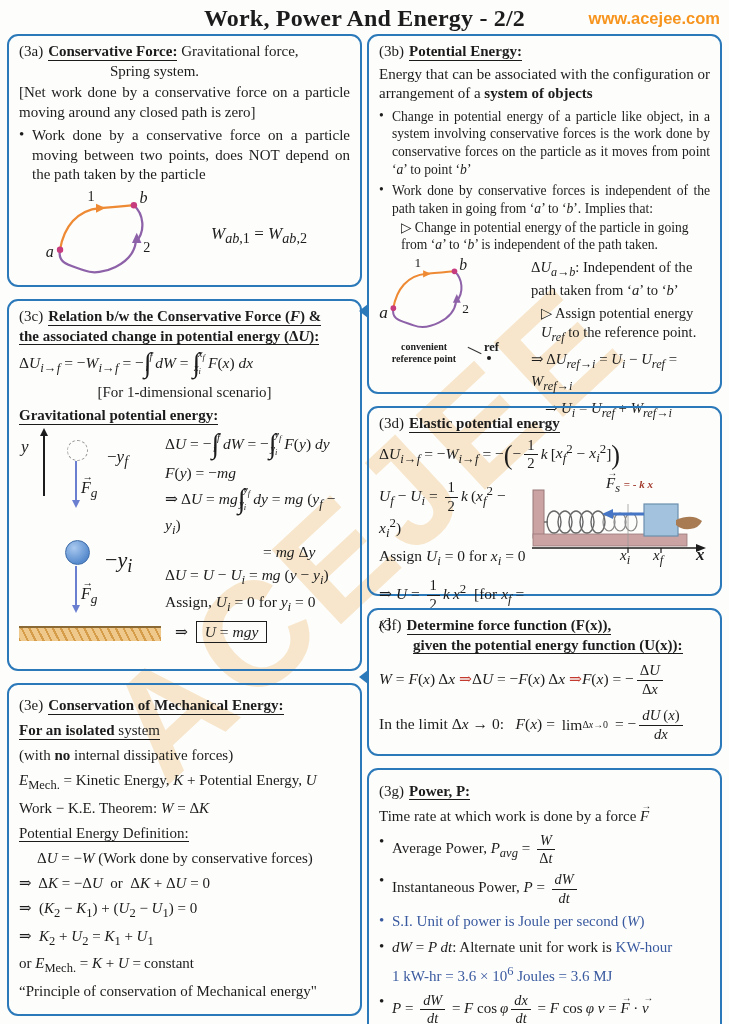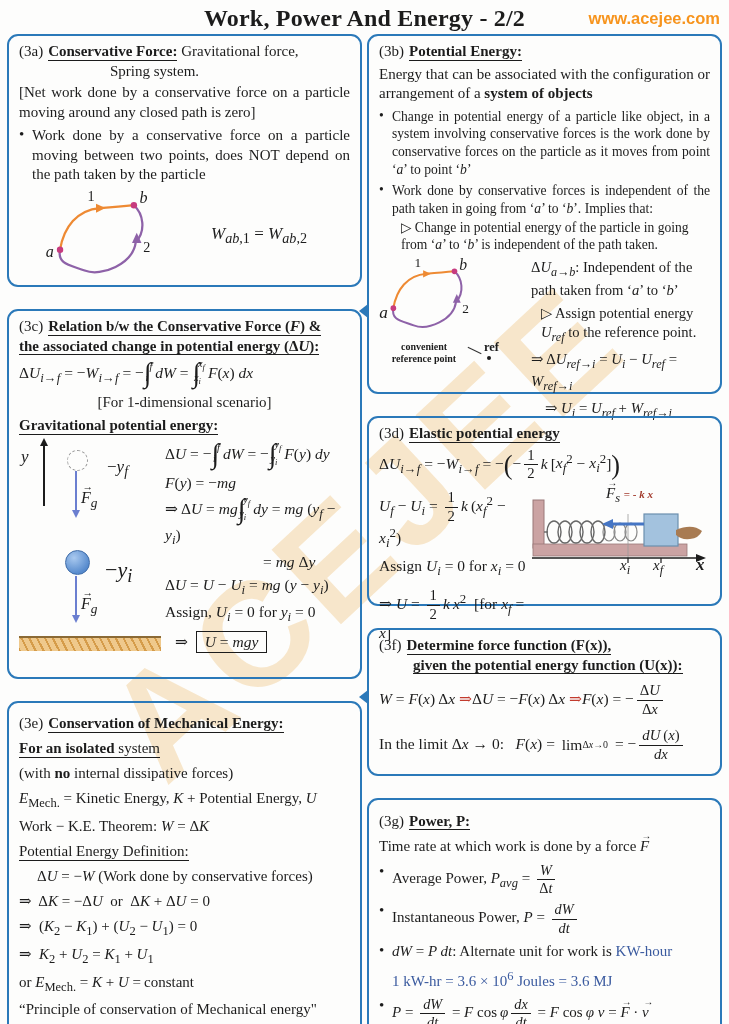--- a/index.html
+++ b/index.html
@@ -12,21 +12,21 @@
   .hdr { display:grid; grid-template-columns:1fr auto 1fr; align-items:center; height:31px; padding:0 2px; position:relative; z-index:2; }
   .title { grid-column:2; margin:0; font-size:24px; font-weight:700; letter-spacing:0.2px; }
   .site  { grid-column:3; justify-self:end; color:#f7941d; font-family:"Liberation Sans",sans-serif;
            font-weight:700; font-size:16.5px; text-decoration:none; }
   
   .watermark { position:absolute; top:52%; left:50%; transform:translate(-50%,-50%) rotate(-43deg);
     font-family:"Liberation Sans",sans-serif; font-weight:800; font-size:148px; letter-spacing:8px;
     color:#f4d9ae; opacity:.62; z-index:1; pointer-events:none; user-select:none; }
   
   .cols { position:relative; z-index:2; display:flex; gap:5px; height:982px; }
-  .col  { flex:1 1 0; min-width:0; display:flex; flex-direction:column; gap:22px; }
+  .col  { flex:1 1 0; min-width:0; display:flex; flex-direction:column; gap:12px; }
   .box  { position:relative; box-sizing:border-box; border:2.6px solid #2b79b9; border-radius:11px;
           padding:6px 10px 7px; background:transparent; font-size:15px; line-height:1.3; }
   .grow { flex:1 1 auto; }
   .ptr  { position:absolute; left:-10px; width:0; height:0;
           border-top:7px solid transparent; border-bottom:7px solid transparent; border-right:9px solid #2b79b9; }
   
   .tag { margin-right:5px; }
   .hd  { font-weight:700; border-bottom:1.7px solid #1c1c1c; padding-bottom:0.5px; }
   .jst { text-align:justify; }
   .bul { position:relative; padding-left:13px; text-align:justify; margin-top:4px; }
@@ -326,20 +326,21 @@
         </div>
         <div class="ln">Time rate at which work is done by a force <span class="v">F</span></div>
         <div class="ln bul">Average Power, <i>P<sub>avg</sub></i> = <span class="f">
               <span class="t"><i>W</i></span>
               <span class="b">Δ<i>t</i></span>
             </span></div>
         <div class="ln bul">Instantaneous Power, <i>P</i> = <span class="f">
               <span class="t"><i>dW</i></span>
               <span class="b"><i>dt</i></span>
             </span></div>
+        <div class="ln bul bl">S.I. Unit of power is Joule per second (<i>W</i>)</div>
         <div class="ln bul"><i>dW</i> = <i>P dt</i>: Alternate unit for work is <span class="bl">KW-hour</span></div>
         <div class="ln bl" style="margin-left:13px">1 kW-hr = 3.6 × 10<sup>6</sup> Joules = 3.6 MJ</div>
         <div class="ln bul"><i>P</i> = <span class="f">
               <span class="t"><i>dW</i></span>
               <span class="b"><i>dt</i></span>
             </span> = <i>F</i> cos <i>φ</i><span class="f">
               <span class="t"><i>dx</i></span>
               <span class="b"><i>dt</i></span>
             </span> = <i>F</i> cos <i>φ v</i> = <span class="v">F</span> · <span class="v">v</span></div>
       </section>

